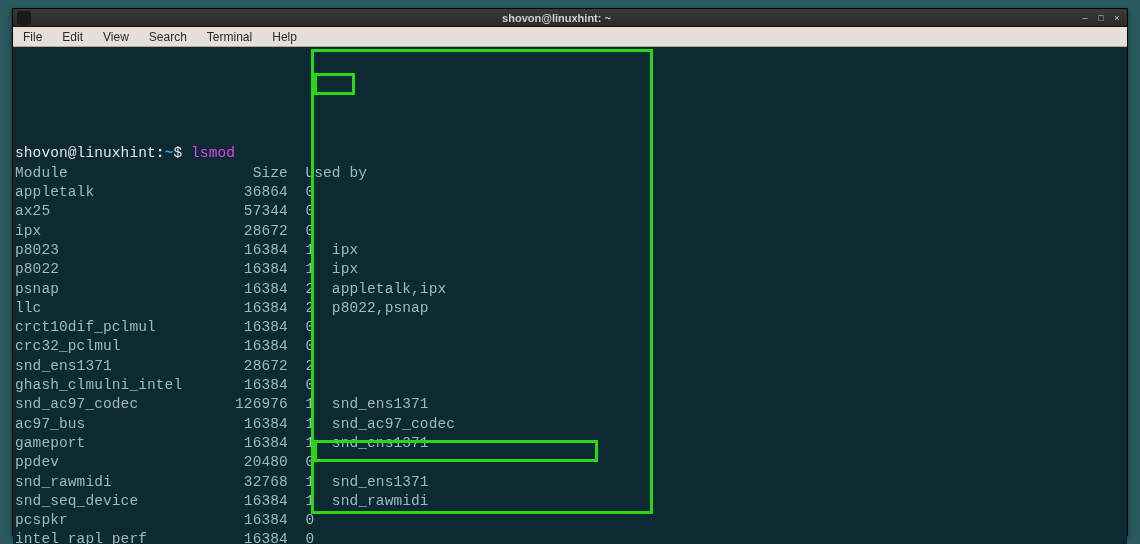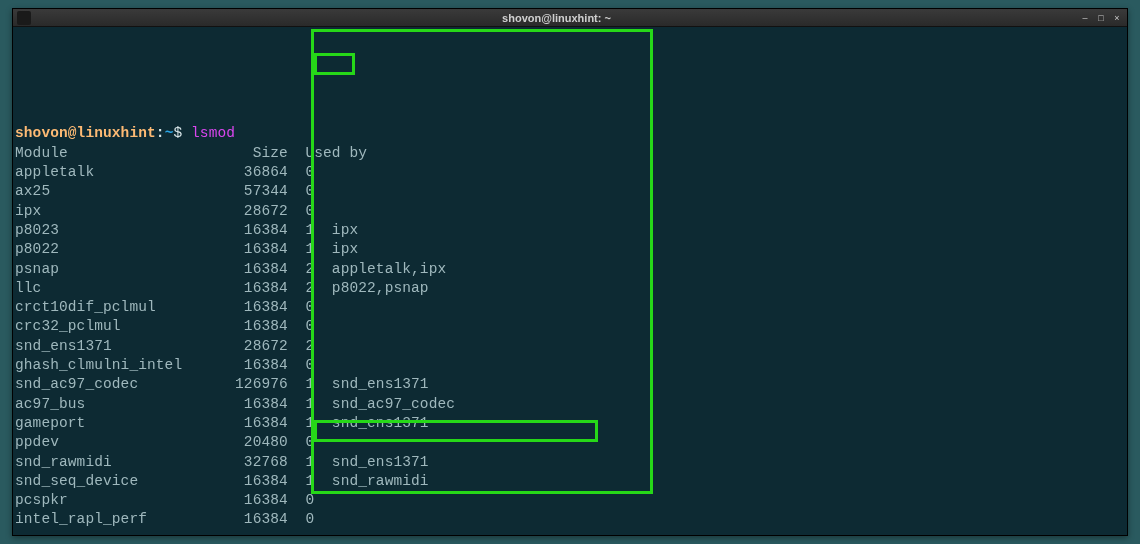--- a/index.html
+++ b/index.html
@@ -68,21 +68,21 @@
 .terminal {
   background: #0d2a33;
   color: #9fb8bd;
   font-size: 14.5px;
   line-height: 19.3px;
   padding: 1px 2px;
   white-space: pre;
   letter-spacing: 0.1px;
   position: relative;
 }
-.prompt-user { color: #fdba74; font-weight: bold; }
+.prompt-user { color: #e5e5e5; font-weight: normal; }
 .prompt-sep  { color: #d9e7ea; font-weight: bold; }
 .prompt-path { color: #2aa6e6; font-weight: bold; }
 .prompt-dollar { color: #d9e7ea; }
 .cmd { color: #d946ef; }
 .hl-box1 {
   position: absolute;
   border: 3px solid #26d818;
   left: 298px;
   top: 2px;
   width: 342px;
@@ -115,18 +115,26 @@
 <div class="window">
   <div class="titlebar">
     <div class="titlebar-icon"></div>
     <div class="titlebar-title">shovon@linuxhint: ~</div>
     <div class="titlebar-controls">
       <div class="titlebar-btn">–</div>
       <div class="titlebar-btn">□</div>
       <div class="titlebar-btn">×</div>
     </div>
   </div>
+  <div class="menubar" id="menubar">
+      <span class="menu-item">File</span>
+      <span class="menu-item">Edit</span>
+      <span class="menu-item">View</span>
+      <span class="menu-item">Search</span>
+      <span class="menu-item">Terminal</span>
+      <span class="menu-item">Help</span>
+    </div>
   <div class="terminal" id="term">
     <div class="hl-box1"></div>
     <div class="hl-box2"></div>
     <div class="hl-box3"></div>
   <div class="row"><span class="prompt-user">shovon@linuxhint</span><span class="prompt-sep">:</span><span class="prompt-path">~</span><span class="prompt-dollar">$ </span><span class="cmd">lsmod</span></div><div class="row">Module                     Size  Used by</div><div class="row">appletalk                 36864  0</div><div class="row">ax25                      57344  0</div><div class="row">ipx                       28672  0</div><div class="row">p8023                     16384  1  ipx</div><div class="row">p8022                     16384  1  ipx</div><div class="row">psnap                     16384  2  appletalk,ipx</div><div class="row">llc                       16384  2  p8022,psnap</div><div class="row">crct10dif_pclmul          16384  0</div><div class="row">crc32_pclmul              16384  0</div><div class="row">snd_ens1371               28672  2</div><div class="row">ghash_clmulni_intel       16384  0</div><div class="row">snd_ac97_codec           126976  1  snd_ens1371</div><div class="row">ac97_bus                  16384  1  snd_ac97_codec</div><div class="row">gameport                  16384  1  snd_ens1371</div><div class="row">ppdev                     20480  0</div><div class="row">snd_rawmidi               32768  1  snd_ens1371</div><div class="row">snd_seq_device            16384  1  snd_rawmidi</div><div class="row">pcspkr                    16384  0</div><div class="row">intel_rapl_perf           16384  0</div></div>
 </div>
 
 </body></html>

